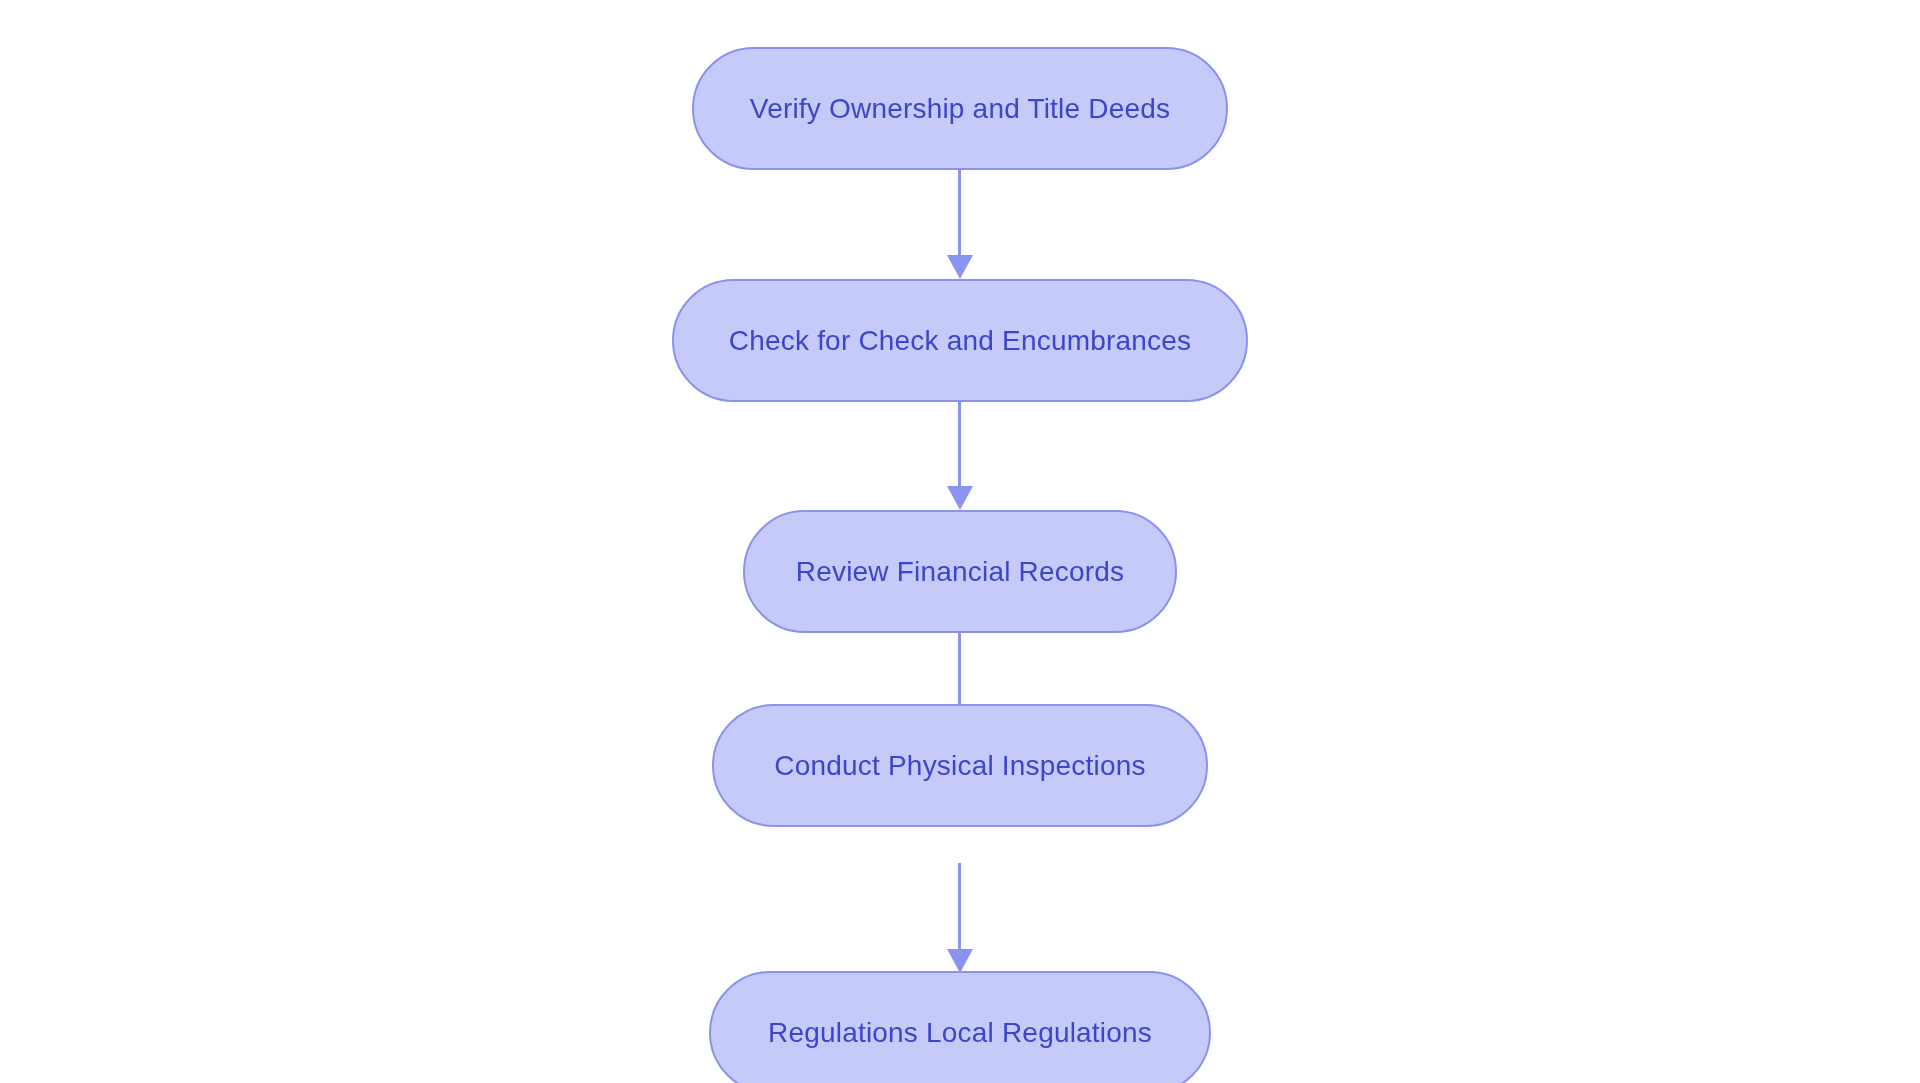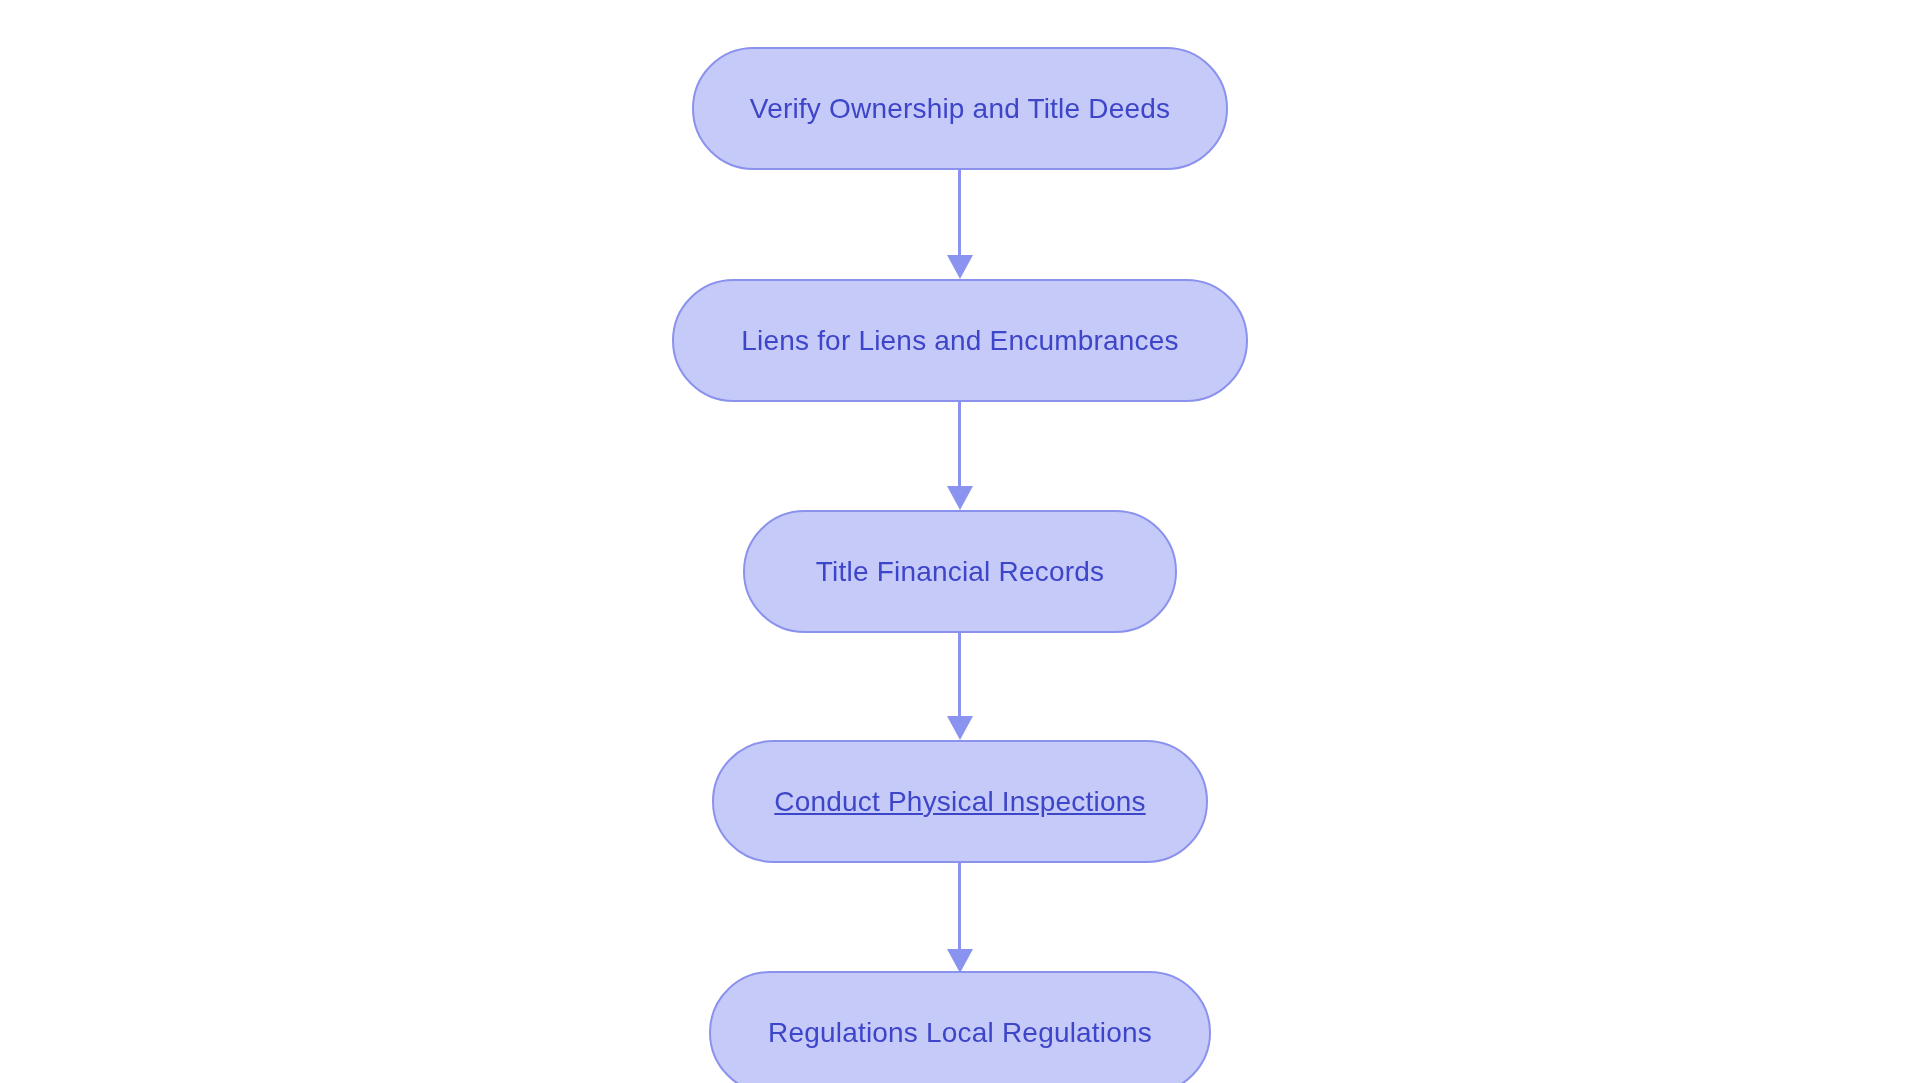--- a/index.html
+++ b/index.html
@@ -33,21 +33,21 @@
     align-items:center;
     justify-content:center;
     text-align:center;
     color:var(--text-color);
     font-size:28px;
     letter-spacing:0.2px;
   }
   .node-1{left:692px;top:15px;width:536px;}
   .node-2{left:672px;top:247px;width:576px;}
   .node-3{left:743px;top:478px;width:434px;}
-  .node-4{left:712px;top:708px;width:496px;text-decoration:underline;}
+  .node-4{left:712px;top:672px;width:496px;}
   .node-5{left:709px;top:939px;width:502px;}
 
   .arrow-line{
     position:absolute;
     left:958px;
     width:3px;
     background:var(--arrow-color);
   }
   .arrow-head{
     position:absolute;
@@ -72,28 +72,28 @@
 <div class="canvas">
 
   <div class="node node-1">
     <span>Verify Ownership and Title Deeds</span>
   </div>
 
   <div class="arrow-line line-1"></div>
   <div class="arrow-head head-1"></div>
 
   <div class="node node-2">
-    <span>Liens for Liens and Encumbrances</span>
+    <span>Check for Check and Encumbrances</span>
   </div>
 
   <div class="arrow-line line-2"></div>
   <div class="arrow-head head-2"></div>
 
   <div class="node node-3">
-    <span>Title Financial Records</span>
+    <span>Review Financial Records</span>
   </div>
 
   <div class="arrow-line line-3"></div>
   <div class="arrow-head head-3"></div>
 
   <div class="node node-4">
     <span>Conduct Physical Inspections</span>
   </div>
 
   <div class="arrow-line line-4"></div>

